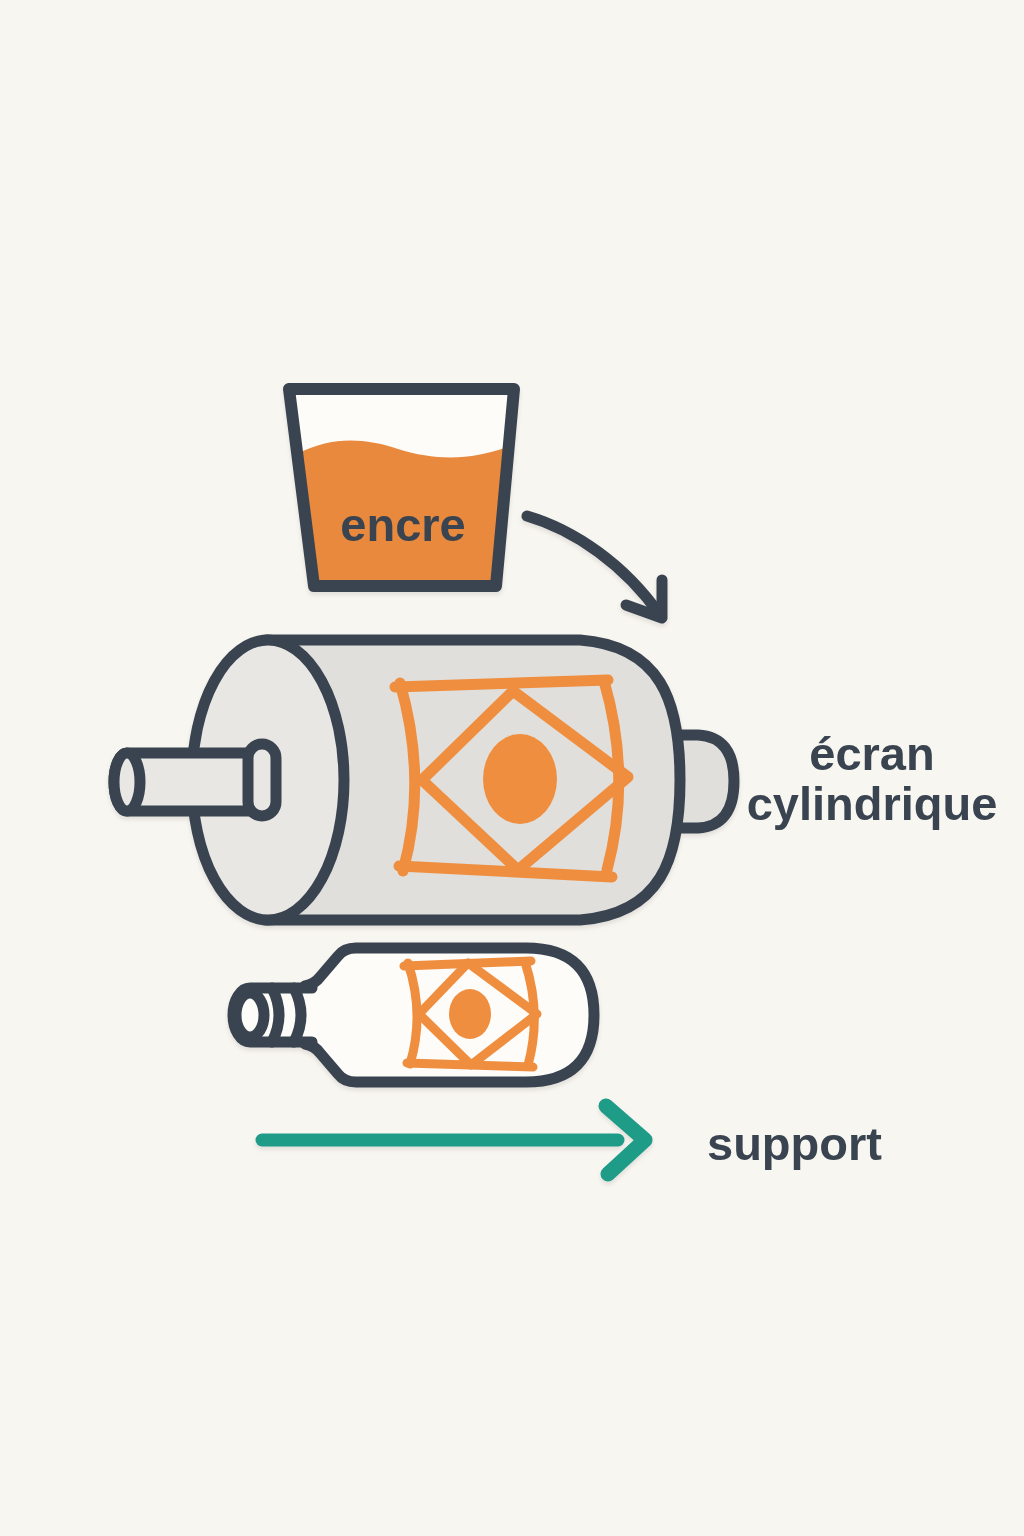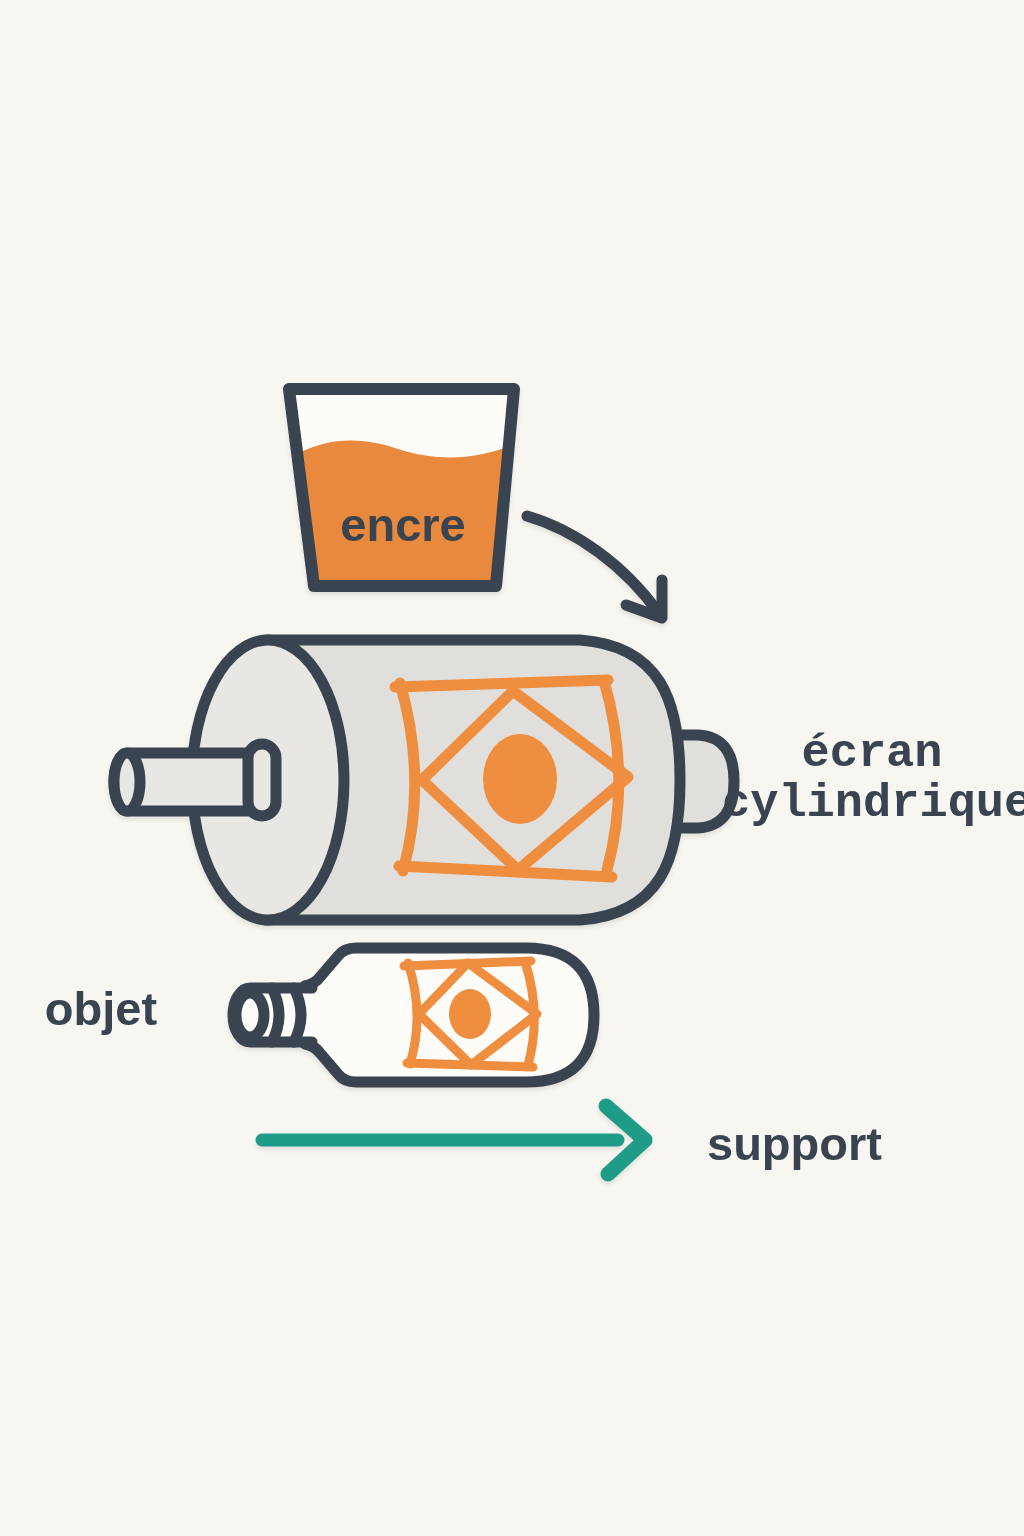--- a/index.html
+++ b/index.html
@@ -37,21 +37,21 @@
     position:absolute;
     color:var(--outline);
     font-weight:700;
     font-size:47px;
     line-height:50px;
     letter-spacing:0px;
     white-space:nowrap;
   }
   .label.center{text-align:center;}
   #ink-label{left:293px;top:500px;width:220px;}
-  #screen-label{left:722px;top:729px;width:300px;white-space:normal;font-family:Liberation Mono, monospace;}
+  #screen-label{left:722px;top:729px;width:300px;white-space:normal;}
   #object-label{left:21px;top:984px;width:160px;}
   #support-label{left:707px;top:1119px;width:240px;text-align:left;}
 </style>
 </head>
 <body>
 
 <div class="canvas">
 
   <svg class="art" width="1024" height="1536" viewBox="0 0 1024 1536">
 
@@ -113,16 +113,15 @@
     </g>
   </svg>
 
   <div class="label center" id="ink-label">encre</div>
 
   <div class="label center" id="screen-label">
     <div>écran</div>
     <div>cylindrique</div>
   </div>
 
-  <div class="label center" id="object-label">objet</div>
 
   <div class="label" id="support-label">support</div>
 </div>
 
 </body></html>

